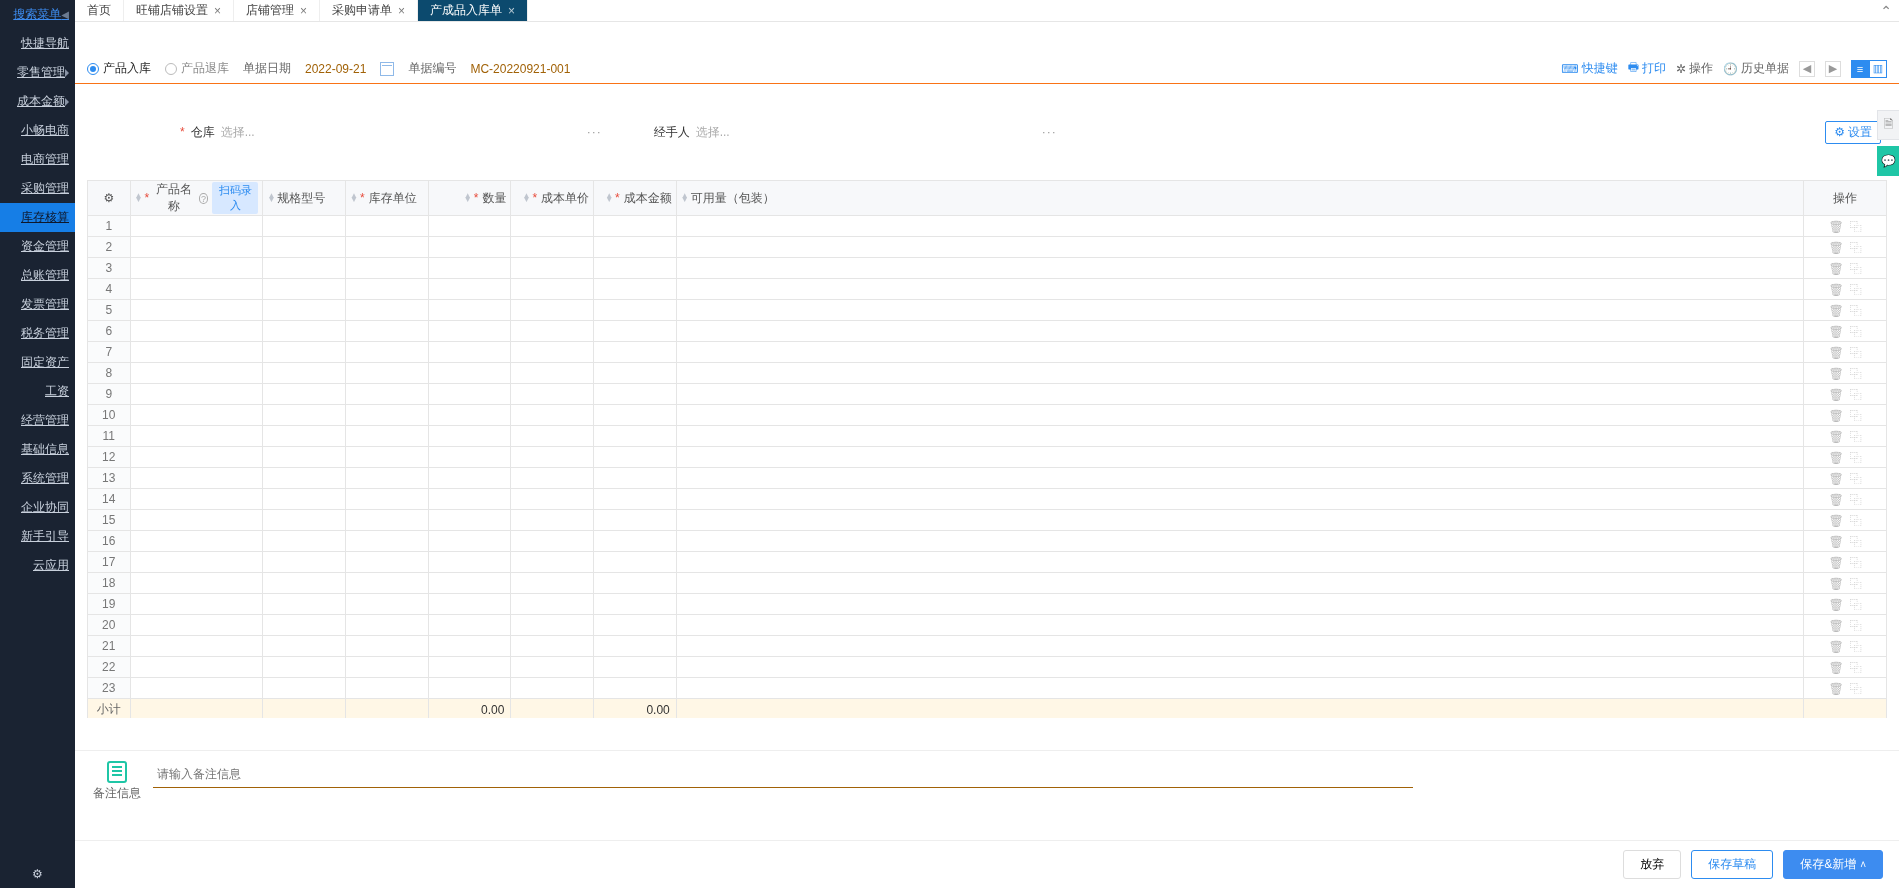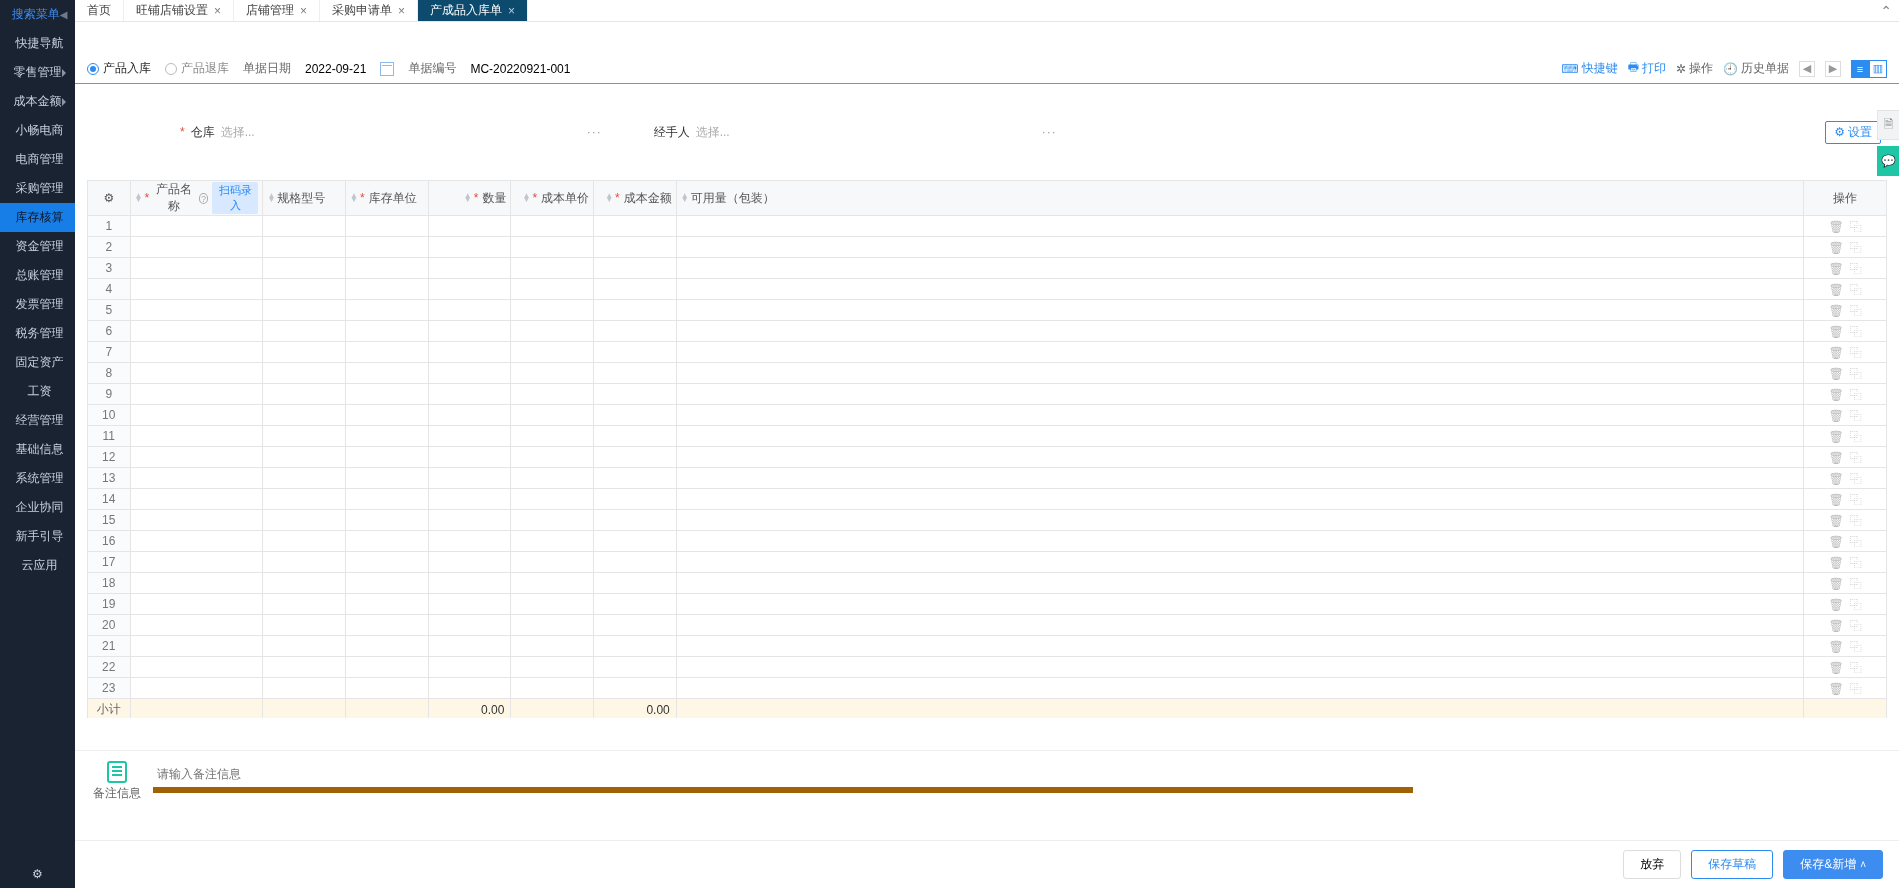--- a/index.html
+++ b/index.html
@@ -1,21 +1,21 @@
 <!DOCTYPE html>
 <html><head>
 <meta charset="utf-8">
 <style>
 * { margin:0; padding:0; box-sizing:border-box; }
 body { font-family:"Microsoft YaHei","PingFang SC",Arial,sans-serif; font-size:12px; color:#333; background:#fff; overflow:hidden; }
 .app { display:flex; height:100vh; }
 
 
 .sidebar { width:75px; background:#1a2332; display:flex; flex-direction:column; }
-.sidebar-item { height:29px; line-height:29px; padding-left:10px; color:#c8d0dc; cursor:pointer; font-size:12px; display:flex; align-items:center; justify-content:center; padding-right:6px; }
+.sidebar-item { height:29px; line-height:29px; padding-left:10px; color:#c8d0dc; cursor:pointer; font-size:12px; display:flex; align-items:center; justify-content:flex-end; padding-right:6px;text-decoration:underline; }
 .sidebar-item.search { color:#3d8cf0; }
 .sidebar-item.active { background:#167ee6; color:#0f172a; }
 .sidebar-footer { margin-top:auto; height:28px; display:flex; align-items:center; justify-content:center; color:#c8d0dc; }
 .caret-r { width:0; height:0; border-top:4px solid transparent; border-bottom:4px solid transparent; border-left:4px solid #8a94a6; }
 
 
 .main { flex:1; display:flex; flex-direction:column; min-width:0;gap:32px; }
 
 
 .tabs { height:22px; display:flex; align-items:stretch; border-bottom:1px solid #e6e6e6; position:relative; }
@@ -26,21 +26,21 @@
 
 
 .toolbar { height:30px; display:flex; align-items:center; padding:0 12px; gap:14px; border-bottom:1px solid #f97316; }
 .radio { display:flex; align-items:center; gap:4px; cursor:pointer; }
 .radio .dot { width:12px; height:12px; border-radius:50%; border:1px solid #bbb; display:inline-block; position:relative; }
 .radio.checked .dot { border-color:#2d8cf0; }
 .radio.checked .dot::after { content:""; position:absolute; inset:2px; background:#2d8cf0; border-radius:50%; }
 .radio.checked span{ color:#222; }
 .radio span{ color:#888; }
 .field-label { color:#666; }
-.field-value { color:#000000; }
+.field-value { color:#a16207; }
 .cal-icon { width:14px; height:14px; border:1px solid #8fb9e8; display:inline-block; position:relative; }
 .cal-icon::before{ content:""; position:absolute; top:2px; left:1px; right:1px; height:1px; background:#8fb9e8; }
 
 .tool-right { margin-left:auto; display:flex; align-items:center; gap:10px; }
 .link-btn { color:#2d8cf0; cursor:pointer; display:flex; align-items:center; gap:3px; }
 .link-plain { color:#666; cursor:pointer; display:flex; align-items:center; gap:3px; }
 .nav-arrow { width:16px; height:16px; border:1px solid #ddd; display:flex; align-items:center; justify-content:center; color:#999; cursor:pointer; font-size:11px; }
 .view-toggle { display:flex; }
 .view-toggle .v { width:18px; height:18px; border:1px solid #2d8cf0; display:flex; align-items:center; justify-content:center; cursor:pointer; font-size:11px; }
 .view-toggle .v.active{ background:#2d8cf0; color:#fff; }
@@ -70,21 +70,21 @@
 
 tfoot td { background:#fff7e6; height:22px; }
 tfoot .lbl { text-align:center; color:#666; }
 tfoot .num { text-align:right; padding-right:6px; }
 
 
 .remark { display:flex; align-items:flex-start; gap:12px; padding:10px 18px 6px 18px; border-top:1px solid #eee; }
 .remark-label { display:flex; flex-direction:column; align-items:center; color:#666; gap:2px; }
 .note-icn { width:20px; height:22px; border:2px solid #1fc6a6; border-radius:3px; position:relative; }
 .note-icn::before{ content:""; position:absolute; top:3px; left:3px; right:3px; height:2px; background:#1fc6a6; box-shadow:0 4px 0 #1fc6a6, 0 8px 0 #1fc6a6; }
-.remark-input { flex:1; border:none; border-bottom:6px solid #a16207; padding:6px 4px; font-size:12px; color:#000000; outline:none; max-width:1260px; }
+.remark-input { flex:1; border:none; border-bottom:1px solid #a16207; padding:6px 4px; font-size:12px; color:#000000; outline:none; max-width:1260px; }
 
 
 .footer { height:48px; border-top:1px solid #eee; display:flex; align-items:center; justify-content:flex-end; gap:10px; padding:0 16px; }
 .btn { padding:5px 16px; border:1px solid #ddd; background:#fff; border-radius:3px; cursor:pointer; font-size:12px; }
 .btn.outline-primary { border-color:#2d8cf0; color:#2d8cf0; }
 .btn.primary { background:#3d8cf0; border-color:#3d8cf0; color:#fff; display:flex; align-items:center; gap:4px; }
 
 
 .right-rail { position:fixed; right:0; top:110px; display:flex; flex-direction:column; gap:6px; }
 .rail-btn { width:22px; height:30px; background:#f2f3f5; border:1px solid #e2e4e8; border-right:none; display:flex; align-items:center; justify-content:center; color:#888; cursor:pointer; }

